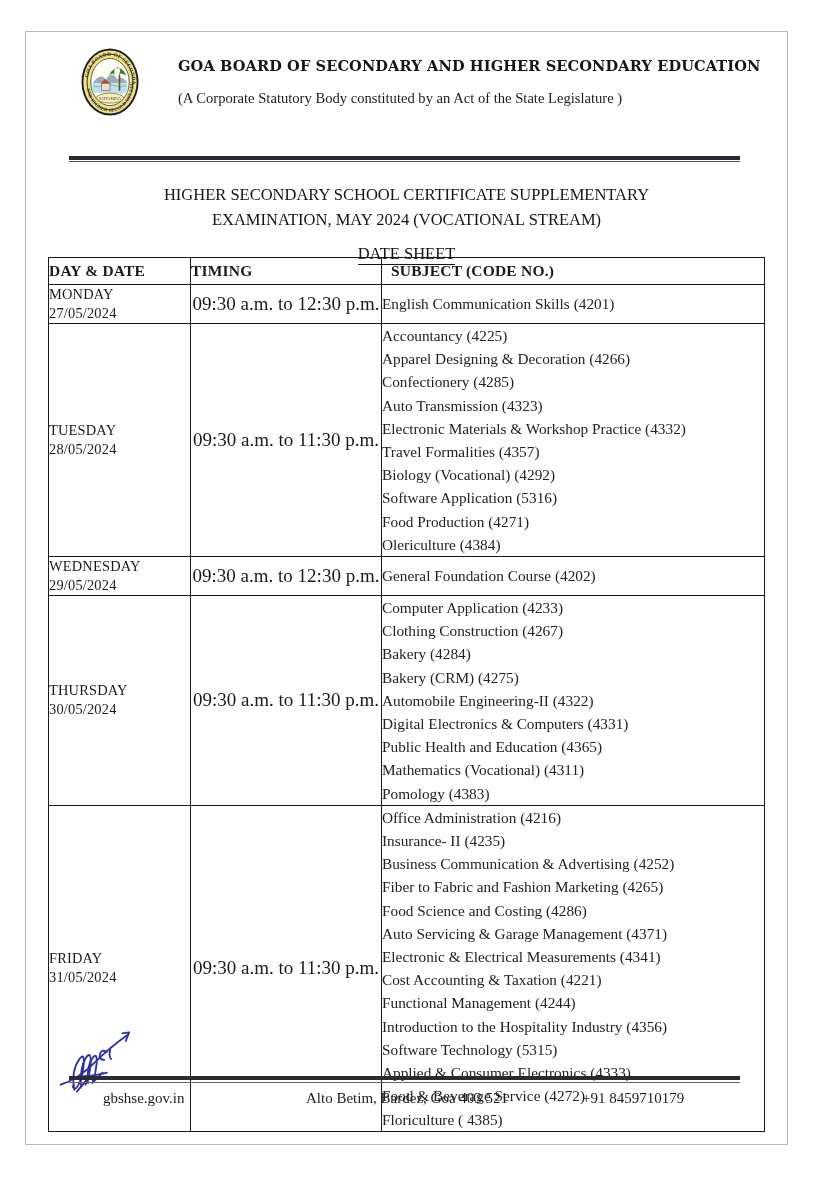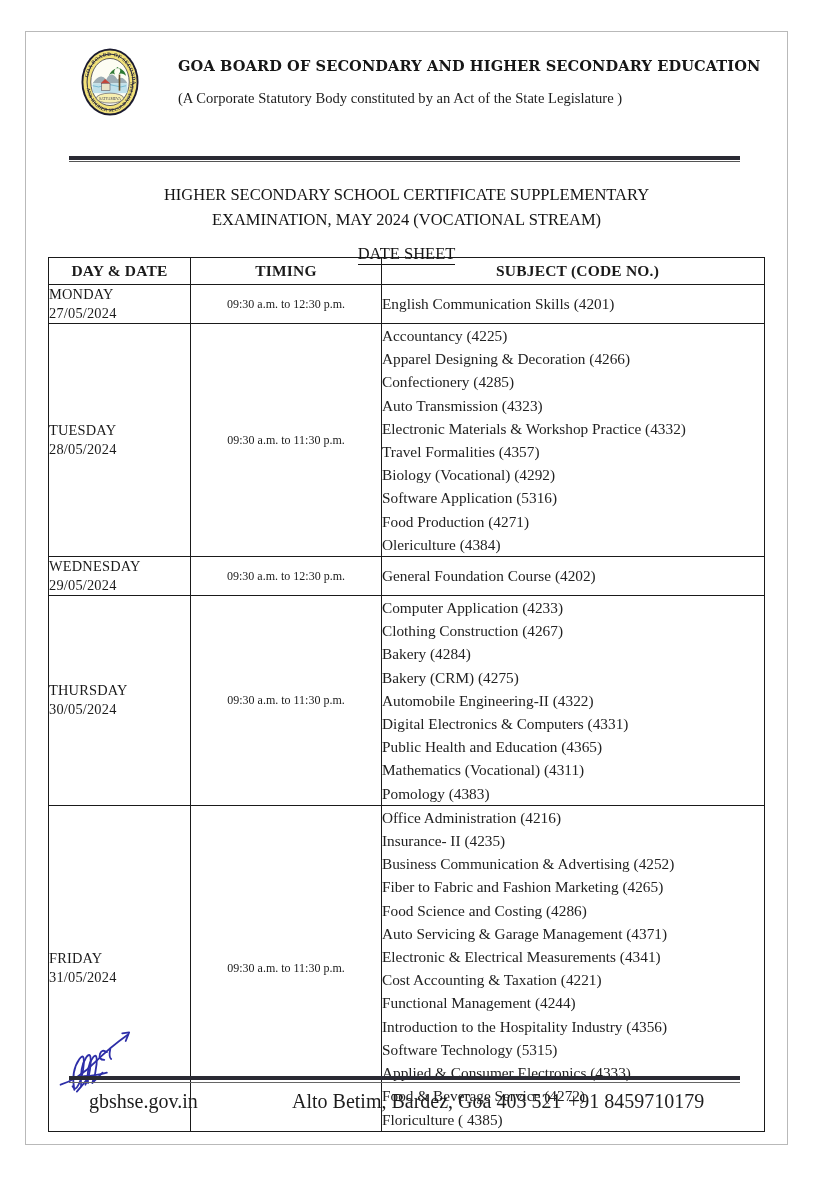--- a/index.html
+++ b/index.html
@@ -129,41 +129,41 @@
   .tbl td, .tbl th {
     border: 1.5px solid #1a1a1a;
     padding: 0;
     vertical-align: middle;
   }
   .col-day   { width: 142px; }
   .col-time  { width: 191px; }
   .col-subj  { width: 383px; }
 
   .tbl thead th {
-    text-align: center;
+    text-align: left;
     font-weight: bold;
     font-size: 15.5px;
     height: 26px;
     letter-spacing: 0.2px;
   }
   th.subj-head {
     text-align: left;
     padding-left: 9px;
   }
 
   .cell-day {
     text-align: left;
     font-weight: normal;
     font-size: 14.4px;
     line-height: 19px;
     letter-spacing: 0.2px;
   }
   .cell-time {
     text-align: center;
-    font-size: 12px;
+    font-size: 19px;
     padding: 0 4px;
   }
   .cell-subj {
     padding: 4px 8px 5px 9px;
     vertical-align: top;
   }
   .cell-subj ul {
     margin: 0;
     padding: 0;
     list-style: none;
@@ -207,25 +207,25 @@
   .foot-rule-thin {
     position: absolute;
     left: 43px;
     right: 47px;
     bottom: 61px;
     height: 1px;
     background: #666;
   }
   .footer {
     position: absolute;
-    left: 30px;
+    left: 44px;
     right: 47px;
     bottom: 32px;
     height: 22px;
-    font-size: 20px;
+    font-size: 15px;
     color: #1d1d1d;
   }
   .footer .f-site { position: absolute; left: 33px; top: 0; }
   .footer .f-addr { position: absolute; left: 236px; top: 0; }
   .footer .f-phone{ position: absolute; left: 512px; top: 0; }
 </style>
 </head>
 <body>
 
 <div id="page">

